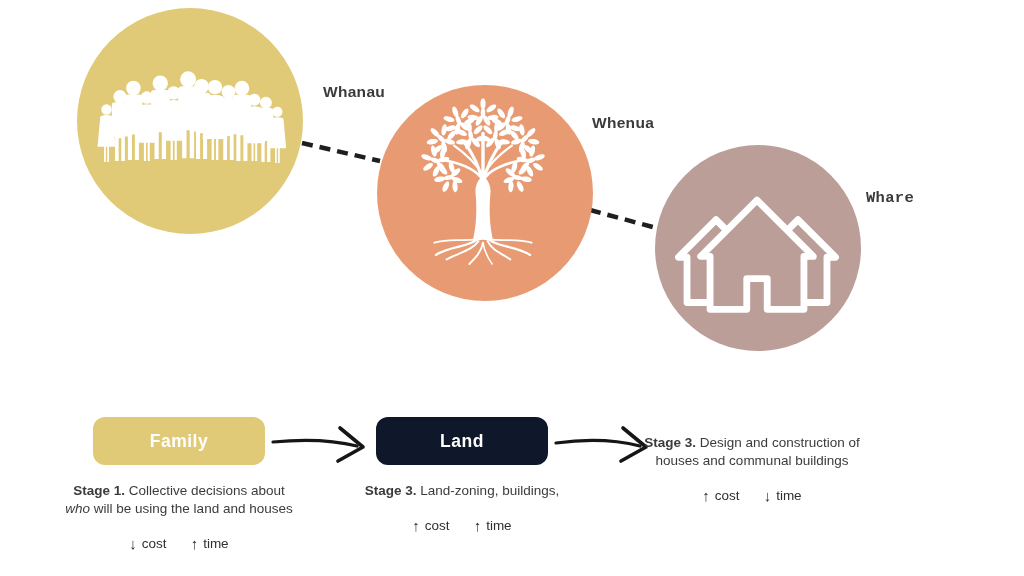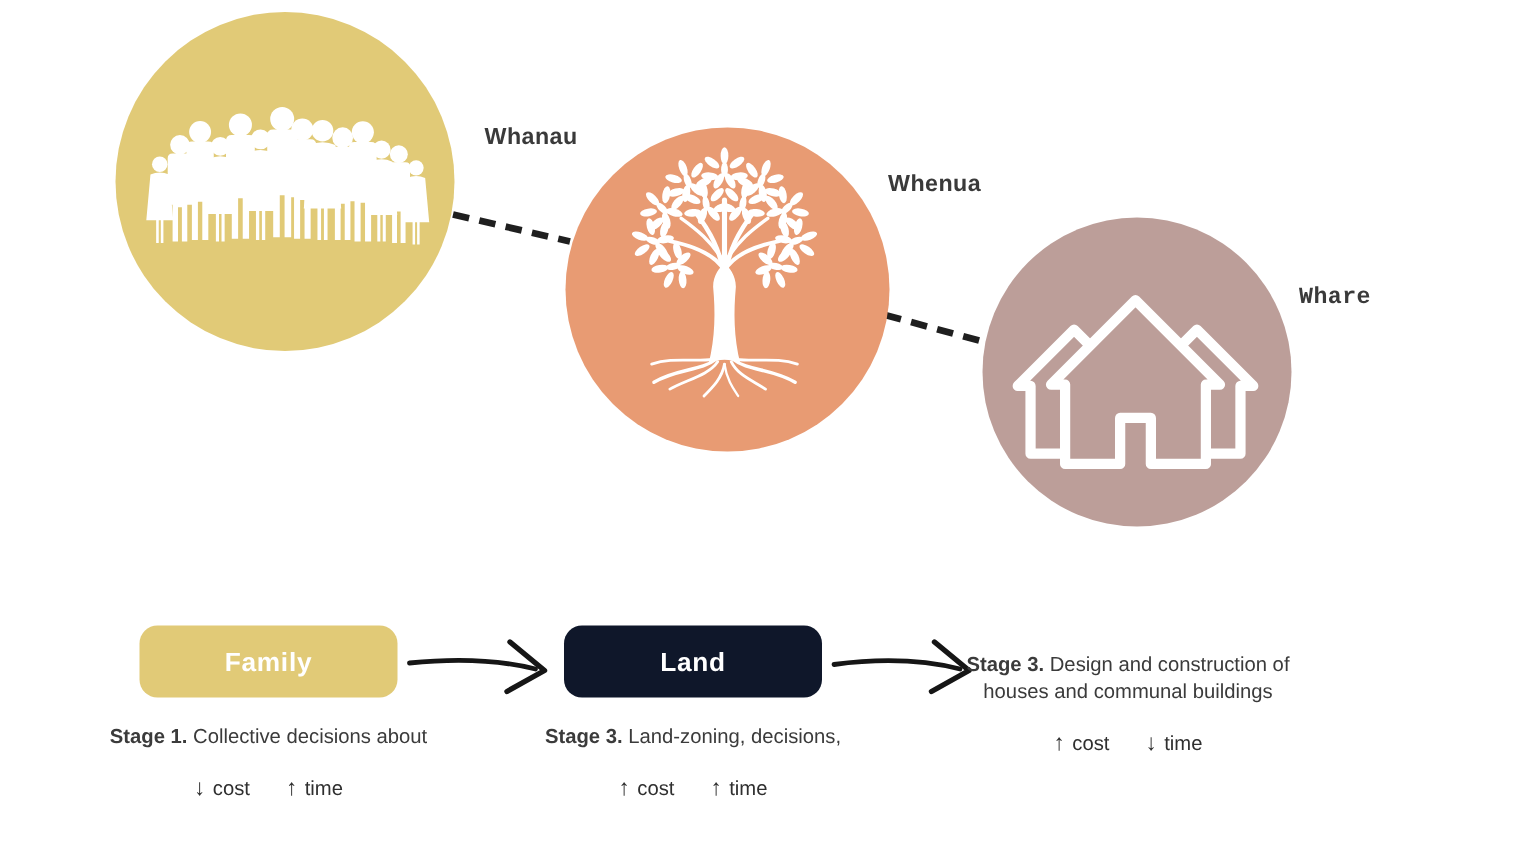--- a/index.html
+++ b/index.html
@@ -154,37 +154,38 @@
         <path class="house-body" stroke="#ffffff" stroke-width="8" d="M105,13 L39,79 L50,79 L50,141 L93,141 L93,105 L117,105 L117,141 L160,141 L160,79 L171,79 Z"></path>
       </g>
     </svg>
   </div>
   <div class="circle-label" id="label-whare">Whare</div>
 
   <div class="stage" id="stage-1">
     <div class="pill">Family</div>
     <div class="desc">
       <div class="dline"><b>Stage 1.</b><span> Collective decisions about</span></div>
+      <div class="dline"><i>who</i><span> will be using the land and houses</span></div>
     </div>
     <div class="cost-time">
       <span class="ct-group">
         <span class="ct-arrow">↓</span>
         <span>cost</span>
       </span>
       <span class="ct-group">
         <span class="ct-arrow">↑</span>
         <span>time</span>
       </span>
     </div>
   </div>
 
   <div class="stage" id="stage-2">
     <div class="pill">Land</div>
     <div class="desc">
-      <div class="dline"><b>Stage 3.</b><span> Land-zoning, decisions,</span></div>
+      <div class="dline"><b>Stage 3.</b><span> Land-zoning, buildings,</span></div>
     </div>
     <div class="cost-time">
       <span class="ct-group">
         <span class="ct-arrow">↑</span>
         <span>cost</span>
       </span>
       <span class="ct-group">
         <span class="ct-arrow">↑</span>
         <span>time</span>
       </span>

